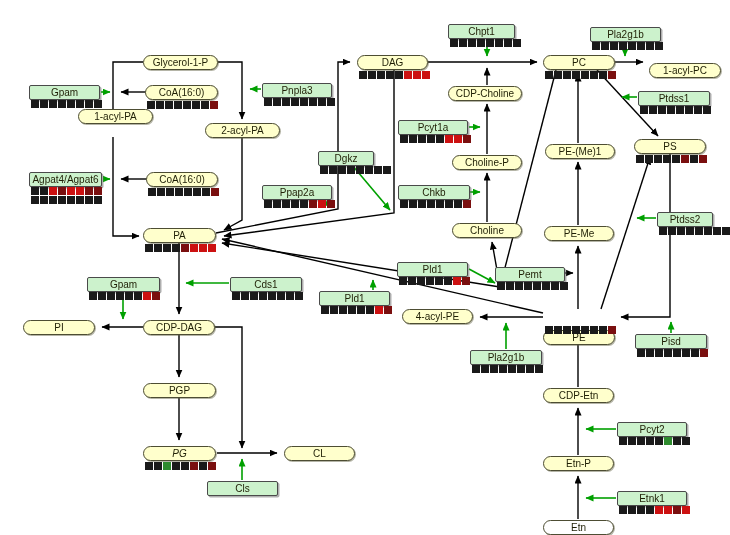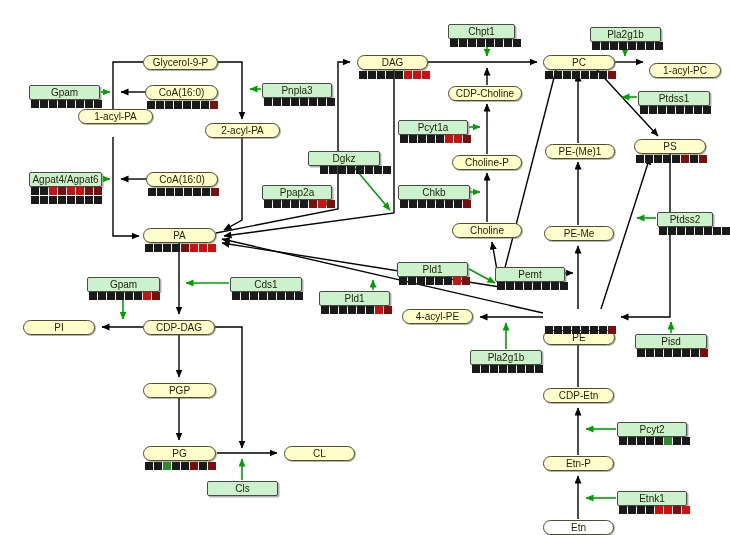--- a/index.html
+++ b/index.html
@@ -83,54 +83,54 @@
       <path d="M506,349 V323" marker-end="url(#ag)"></path>
       <path d="M671,333 V322" marker-end="url(#ag)"></path>
       <path d="M616,429 H586" marker-end="url(#ag)"></path>
       <path d="M616,498 H586" marker-end="url(#ag)"></path>
       <path d="M229,283 H186" marker-end="url(#ag)"></path>
       <path d="M123,291 V319" marker-end="url(#ag)"></path>
       <path d="M242,480 V459" marker-end="url(#ag)"></path>
     </g>
   </svg>
 
-  <div class="met" style="left:143px;top:55px;width:75px;">Glycerol-9-P</div>
+  <div class="met" style="left:143px;top:55px;width:75px;">Glycerol-1-P</div>
   <div class="met" style="left:145px;top:85px;width:73px;">CoA(16:0)</div>
   <div class="met" style="left:78px;top:109px;width:75px;">1-acyl-PA</div>
   <div class="met" style="left:205px;top:123px;width:75px;">2-acyl-PA</div>
   <div class="met" style="left:146px;top:172px;width:72px;">CoA(16:0)</div>
   <div class="met" style="left:143px;top:228px;width:73px;">PA</div>
   <div class="met" style="left:357px;top:55px;width:71px;">DAG</div>
   <div class="met" style="left:448px;top:86px;width:74px;">CDP-Choline</div>
   <div class="met" style="left:452px;top:155px;width:70px;">Choline-P</div>
   <div class="met" style="left:452px;top:223px;width:70px;">Choline</div>
   <div class="met" style="left:543px;top:55px;width:72px;">PC</div>
   <div class="met" style="left:649px;top:55px;width:72px;margin-top:8px;">1-acyl-PC</div>
   <div class="met" style="left:545px;top:144px;width:70px;">PE-(Me)1</div>
   <div class="met" style="left:634px;top:139px;width:72px;">PS</div>
   <div class="met" style="left:544px;top:226px;width:70px;">PE-Me</div>
   <div class="met" style="left:543px;top:310px;width:72px;margin-top:20px;">PE</div>
   <div class="met" style="left:402px;top:309px;width:71px;">4-acyl-PE</div>
   <div class="met" style="left:23px;top:320px;width:72px;">PI</div>
   <div class="met" style="left:143px;top:320px;width:72px;">CDP-DAG</div>
   <div class="met" style="left:143px;top:383px;width:73px;">PGP</div>
-  <div class="met" style="left:143px;top:446px;width:73px;">PG</div>
+  <div class="met" style="left:143px;top:446px;width:73px;font-style:italic;">PG</div>
   <div class="met" style="left:284px;top:446px;width:71px;">CL</div>
   <div class="met" style="left:543px;top:388px;width:71px;">CDP-Etn</div>
   <div class="met" style="left:543px;top:456px;width:71px;">Etn-P</div>
   <div class="met white" style="left:543px;top:520px;width:71px;">Etn</div>
 
   <div class="enz" style="left:29px;top:85px;width:71px;">Gpam</div>
   <div class="enz" style="left:262px;top:83px;width:70px;">Pnpla3</div>
   <div class="enz" style="left:29px;top:172px;width:73px;">Agpat4/Agpat6</div>
   <div class="enz" style="left:448px;top:24px;width:67px;">Chpt1</div>
   <div class="enz" style="left:590px;top:27px;width:71px;">Pla2g1b</div>
   <div class="enz" style="left:638px;top:91px;width:72px;">Ptdss1</div>
   <div class="enz" style="left:398px;top:120px;width:70px;">Pcyt1a</div>
-  <div class="enz" style="left:308px;top:151px;width:72px;">Dgkz</div>
+  <div class="enz" style="left:318px;top:151px;width:56px;">Dgkz</div>
   <div class="enz" style="left:398px;top:185px;width:72px;">Chkb</div>
   <div class="enz" style="left:262px;top:185px;width:70px;">Ppap2a</div>
   <div class="enz" style="left:657px;top:212px;width:56px;">Ptdss2</div>
   <div class="enz" style="left:397px;top:262px;width:71px;">Pld1</div>
   <div class="enz" style="left:230px;top:277px;width:72px;">Cds1</div>
   <div class="enz" style="left:319px;top:291px;width:71px;">Pld1</div>
   <div class="enz" style="left:87px;top:277px;width:73px;">Gpam</div>
   <div class="enz" style="left:495px;top:267px;width:70px;">Pemt</div>
   <div class="enz" style="left:470px;top:350px;width:72px;">Pla2g1b</div>
   <div class="enz" style="left:635px;top:334px;width:72px;">Pisd</div>

